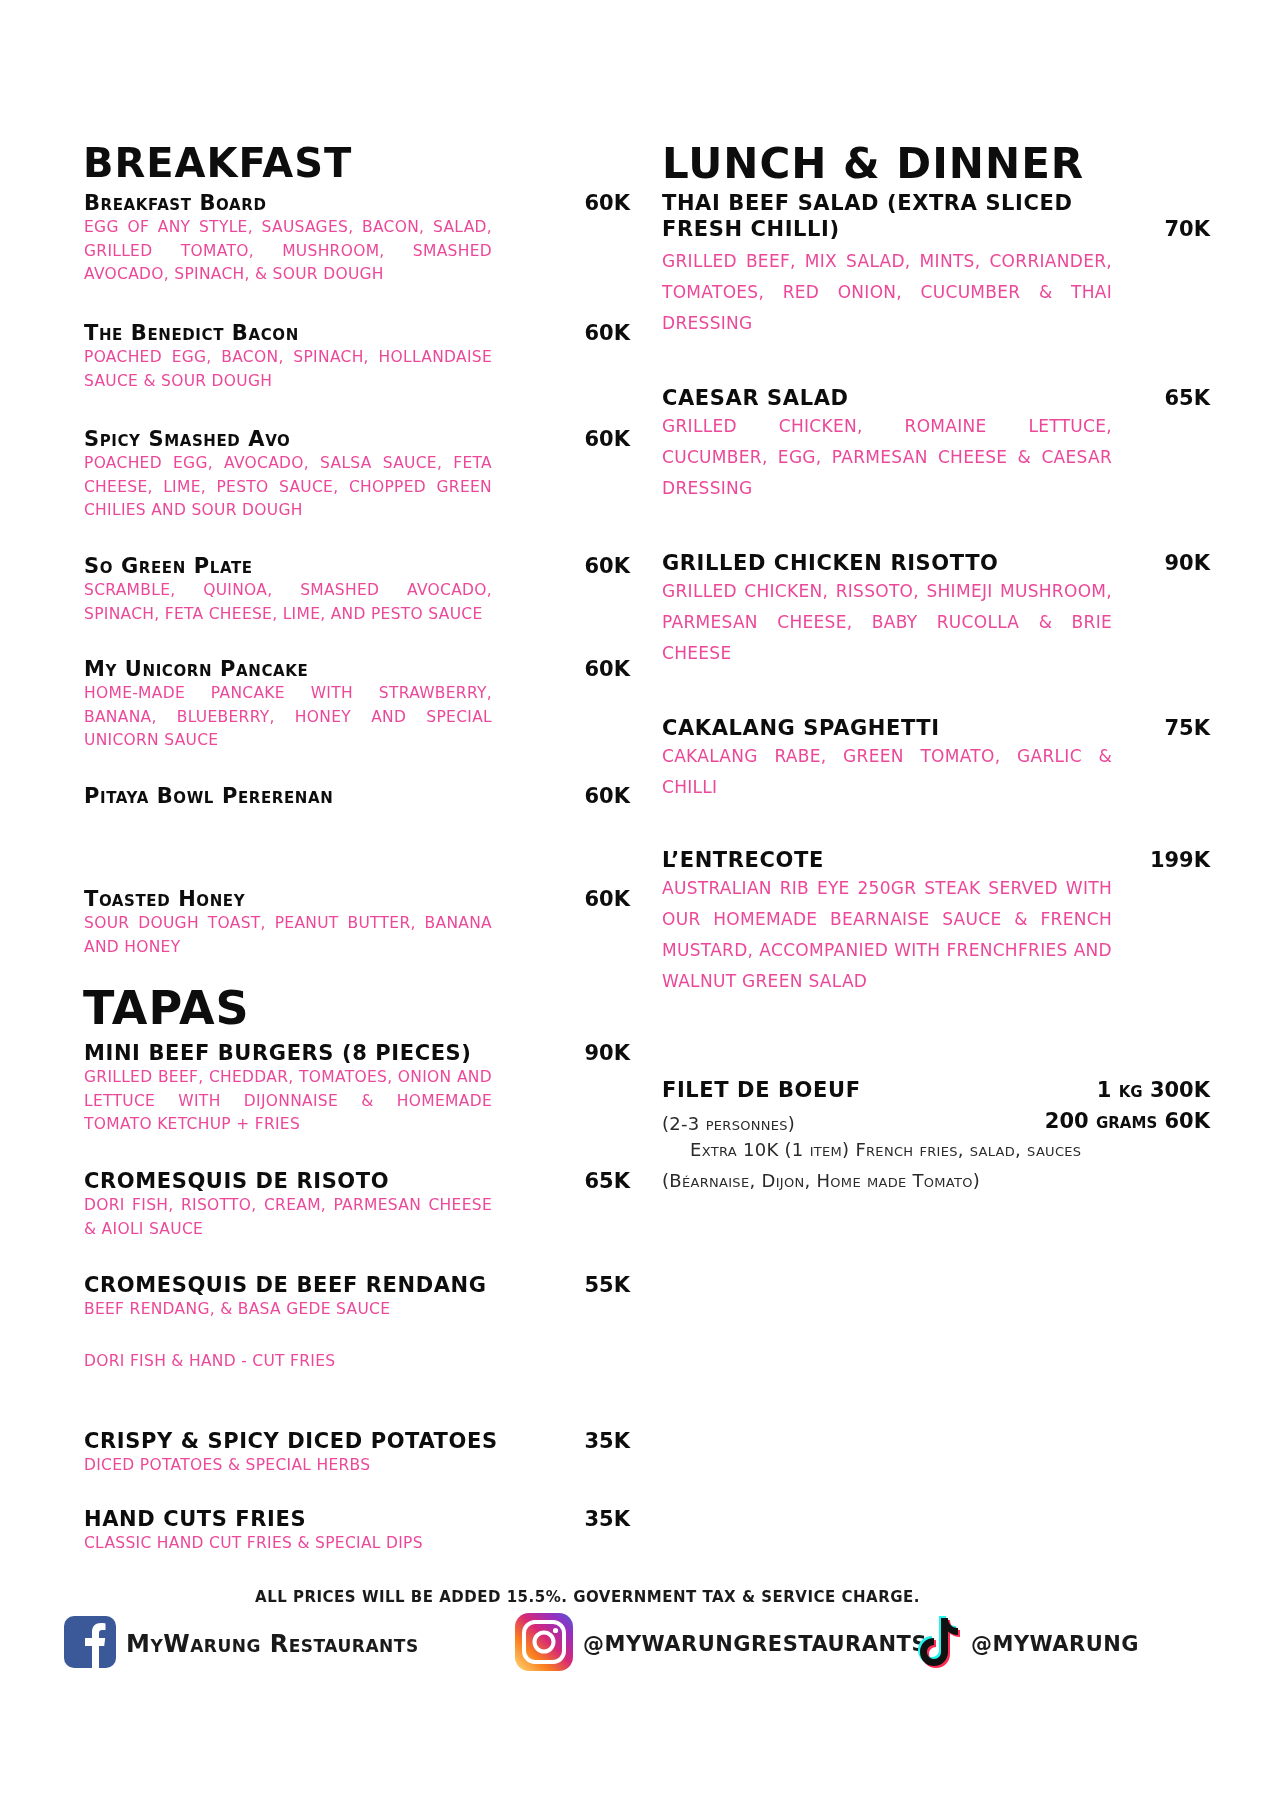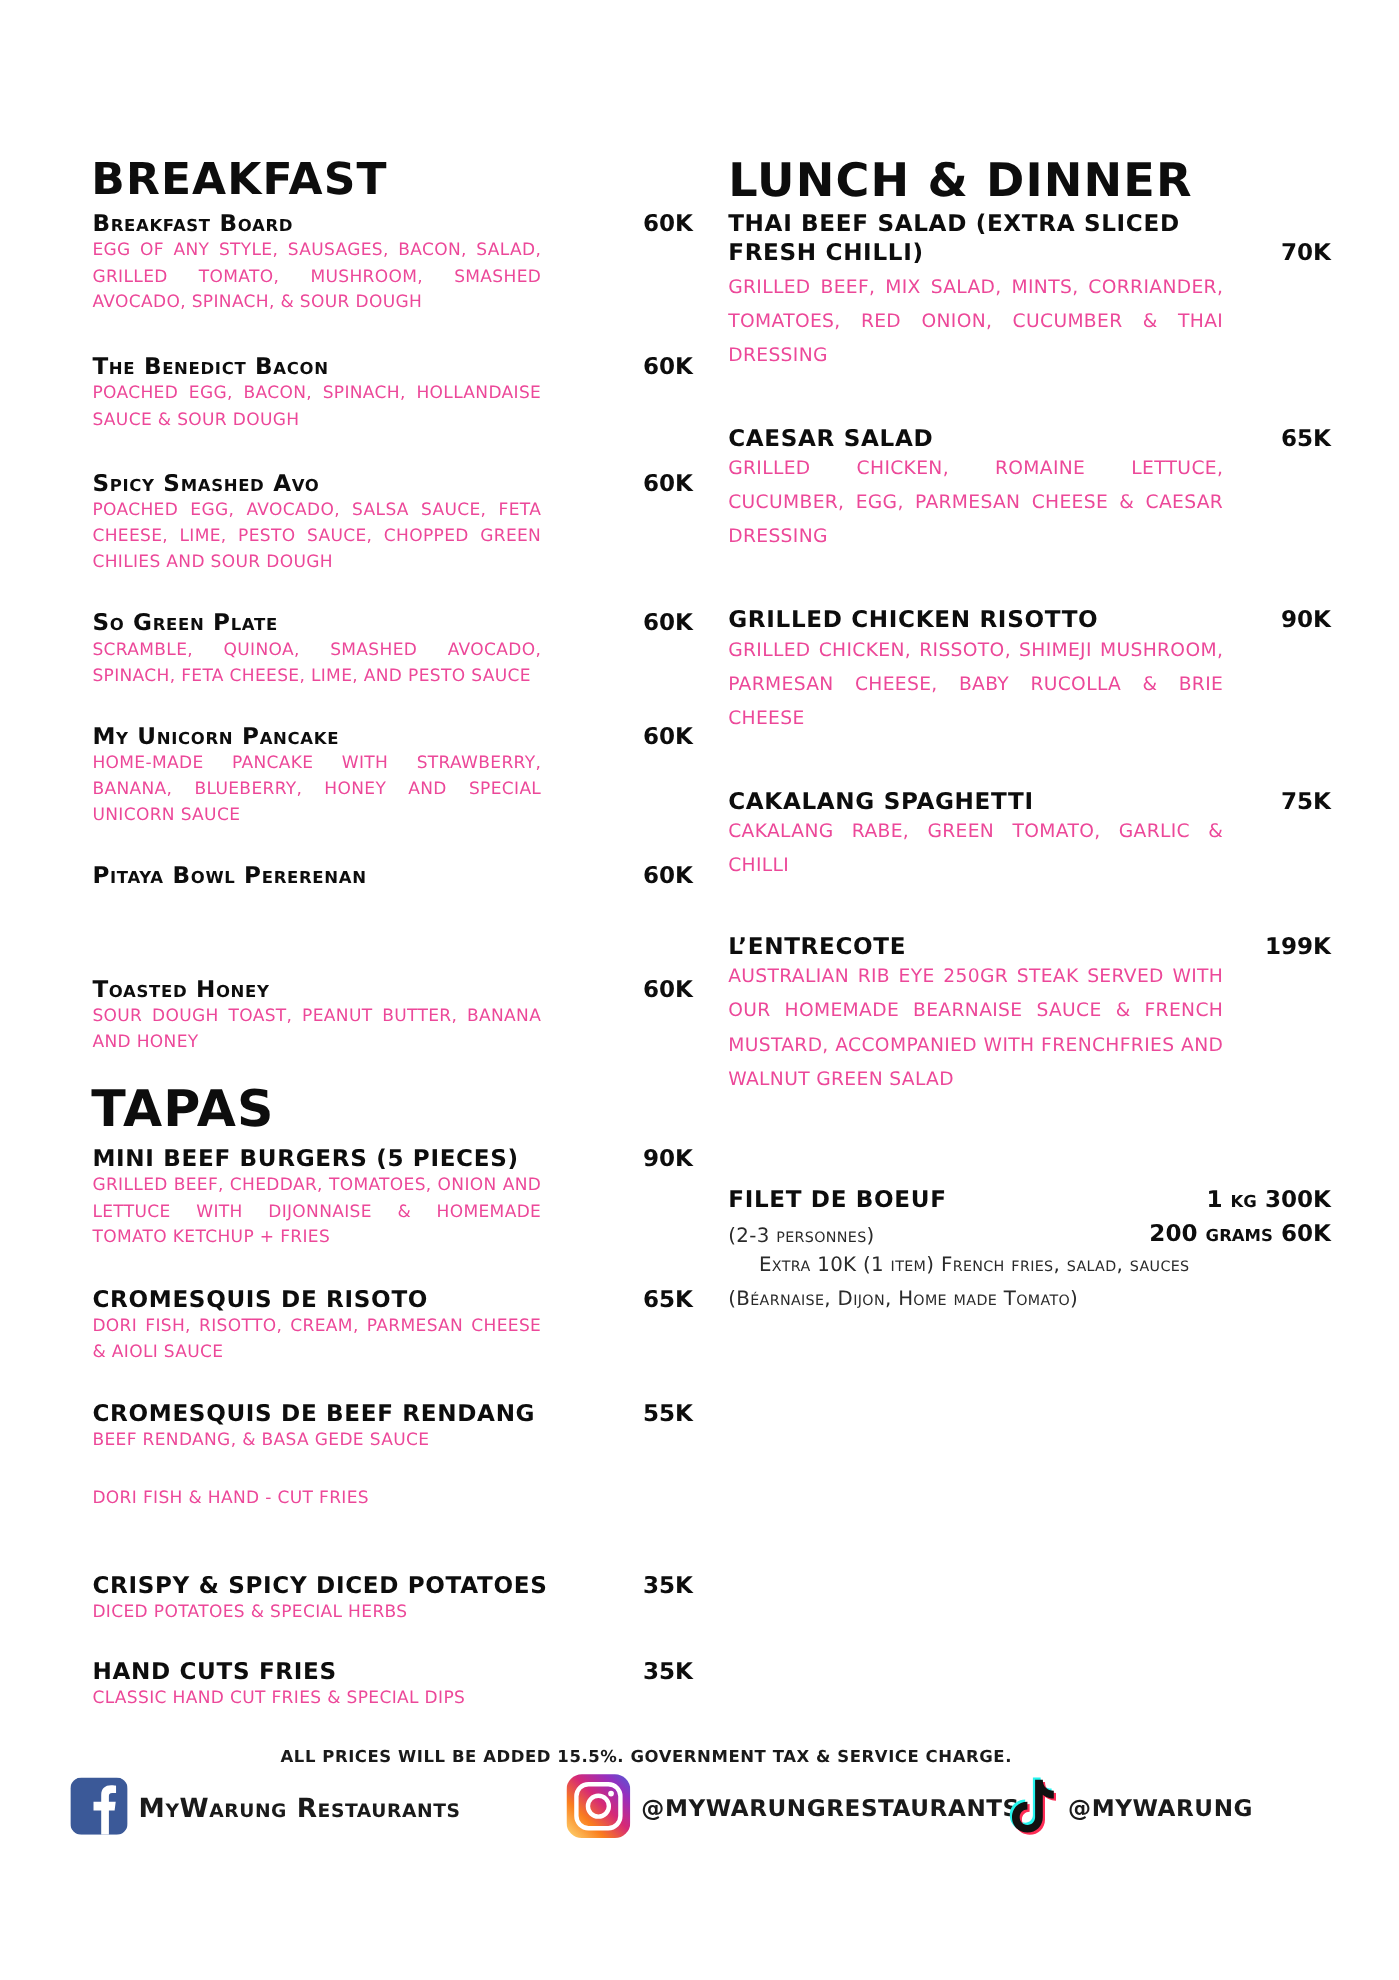--- a/index.html
+++ b/index.html
@@ -84,21 +84,21 @@
         <span class="item-name sc">Toasted Honey</span>
         <span class="item-price">60K</span>
       </div>
     <div class="item-desc">Sour dough toast, peanut butter, banana and honey</div>
   </div>
 
   <div class="section-title" style="left:83px; top:985px; font-size:46px;">TAPAS</div>
 
   <div class="item" style="top:1040px;">
     <div class="item-row">
-        <span class="item-name">MINI BEEF BURGERS (5 PIECES)</span>
+        <span class="item-name">MINI BEEF BURGERS (8 PIECES)</span>
         <span class="item-price">90K</span>
       </div>
     <div class="item-desc">Grilled beef, cheddar, tomatoes, onion and lettuce with dijonnaise &amp; homemade tomato ketchup + fries</div>
   </div>
 
   <div class="item" style="top:1168px;">
     <div class="item-row">
         <span class="item-name">CROMESQUIS DE RISOTO</span>
         <span class="item-price">65K</span>
       </div>

